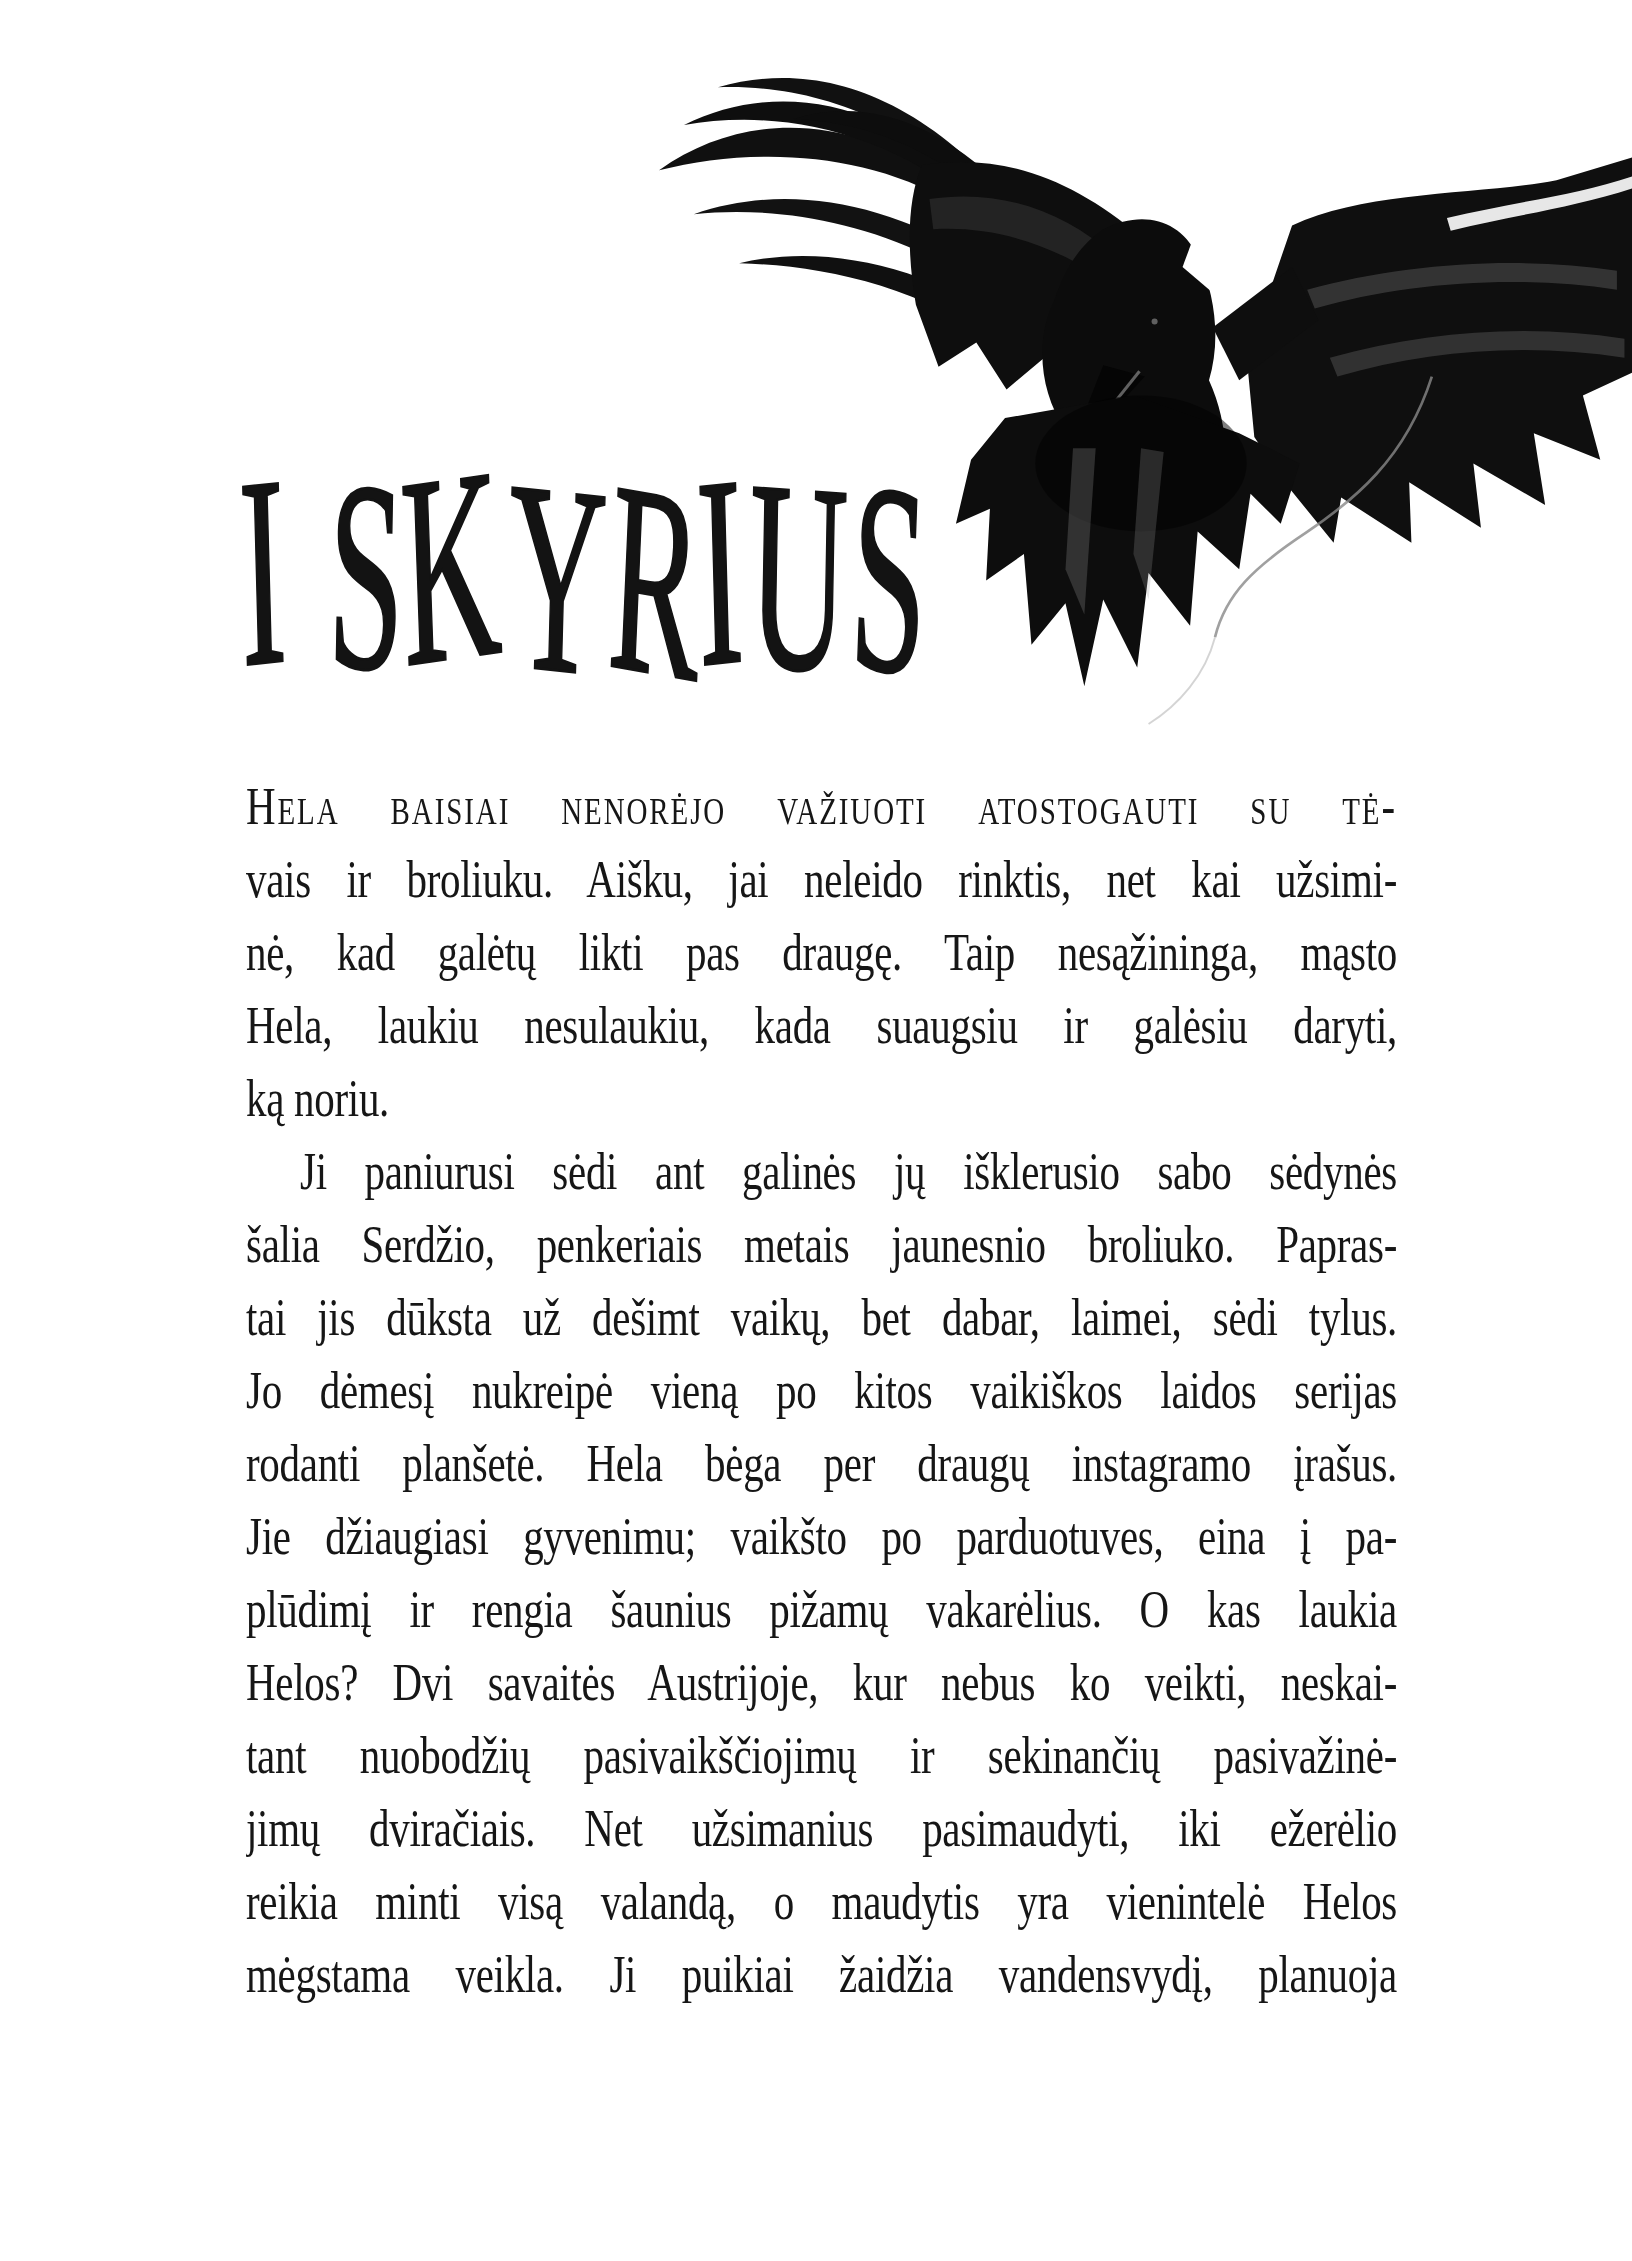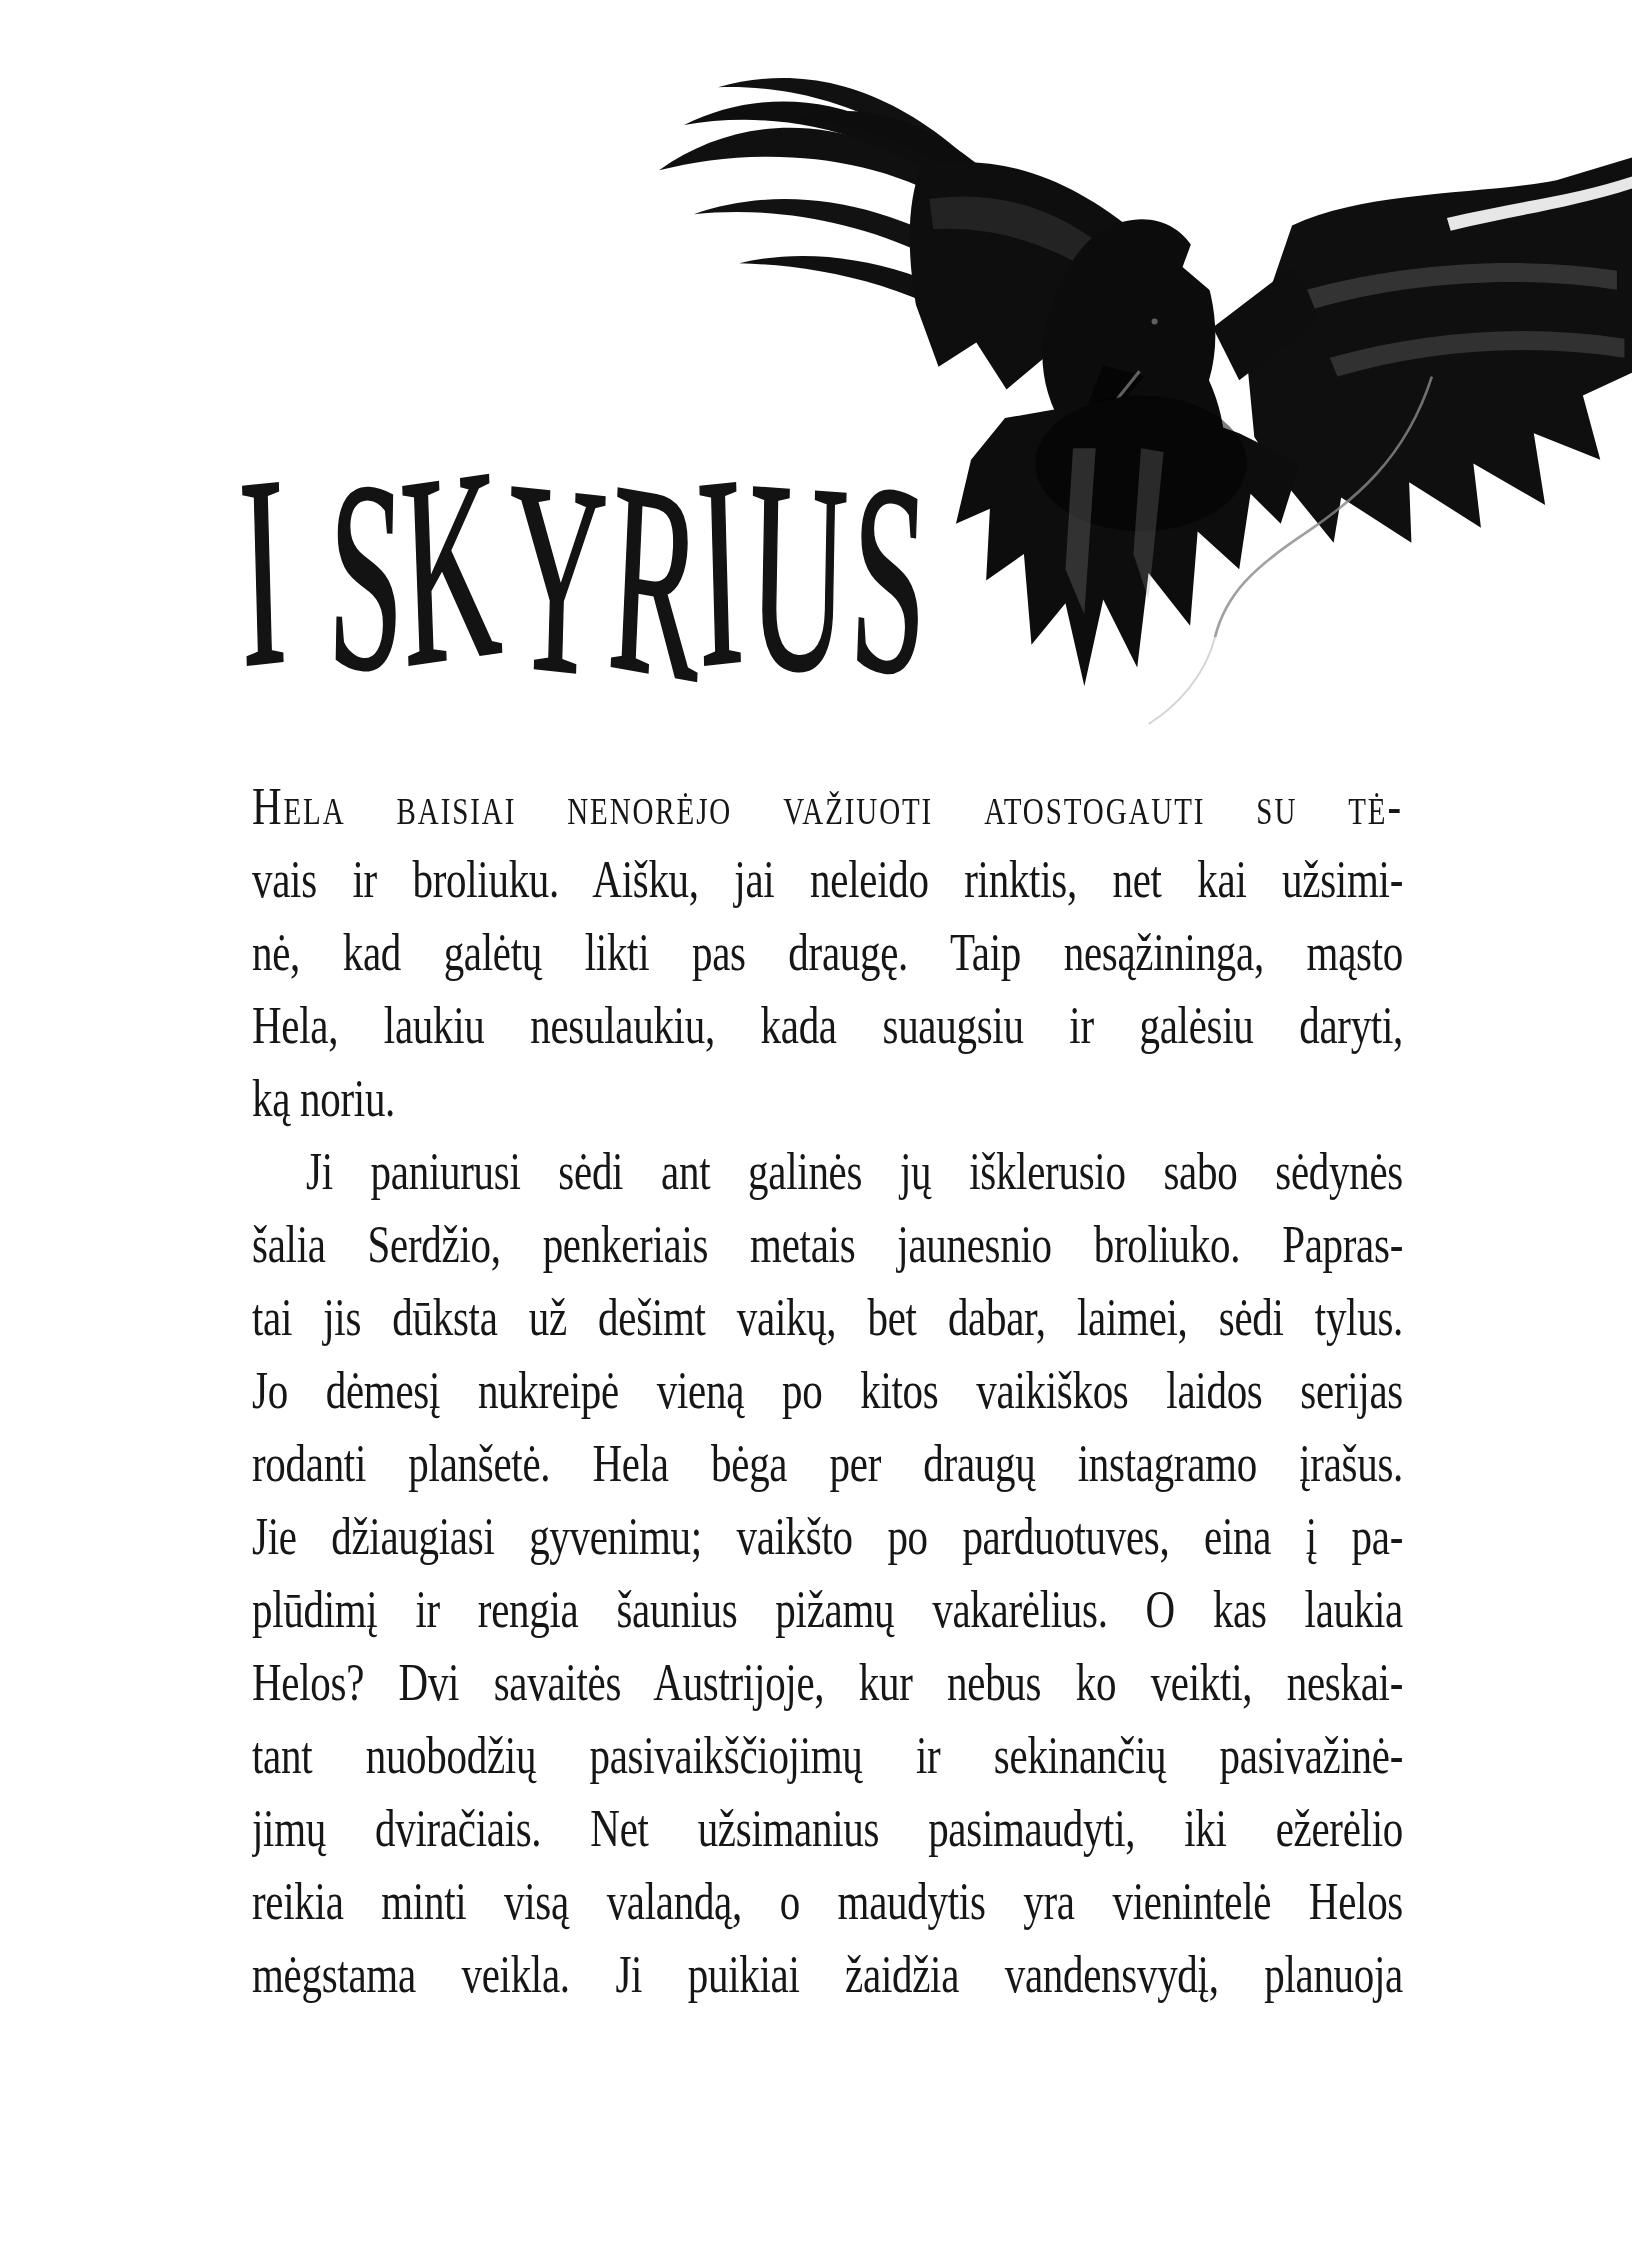--- a/index.html
+++ b/index.html
@@ -39,21 +39,21 @@
     font-family: "Liberation Serif", serif;
     font-size: 300px;
     letter-spacing: 6px;
     fill: #131313;
     stroke: #131313;
     stroke-width: 3px;
   }
   
   .body-text {
     position: absolute;
-    left: 252px;
+    left: 246px;
     top: 770px;
     width: 1151px;
     color: #161616;
     font-size: 41px;
   }
   .line {
     height: 73px;
     line-height: 73px;
     text-align: justify;
     text-align-last: justify;

